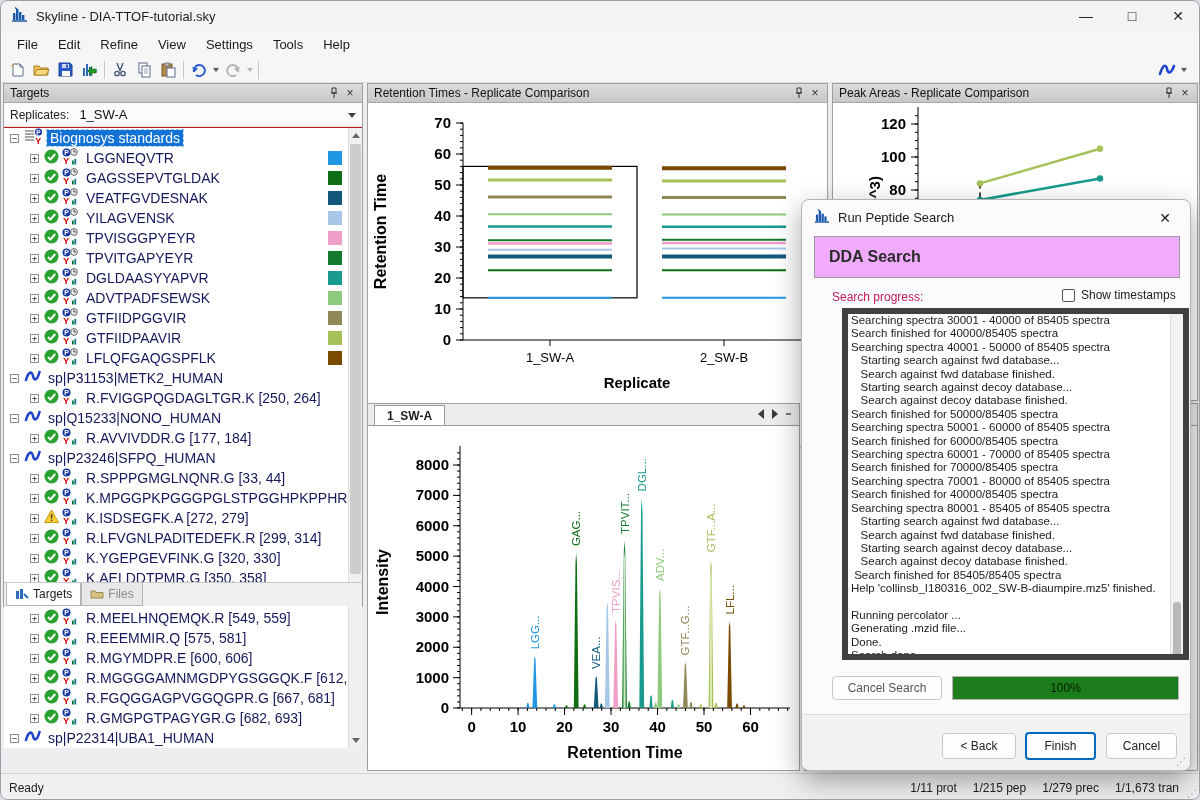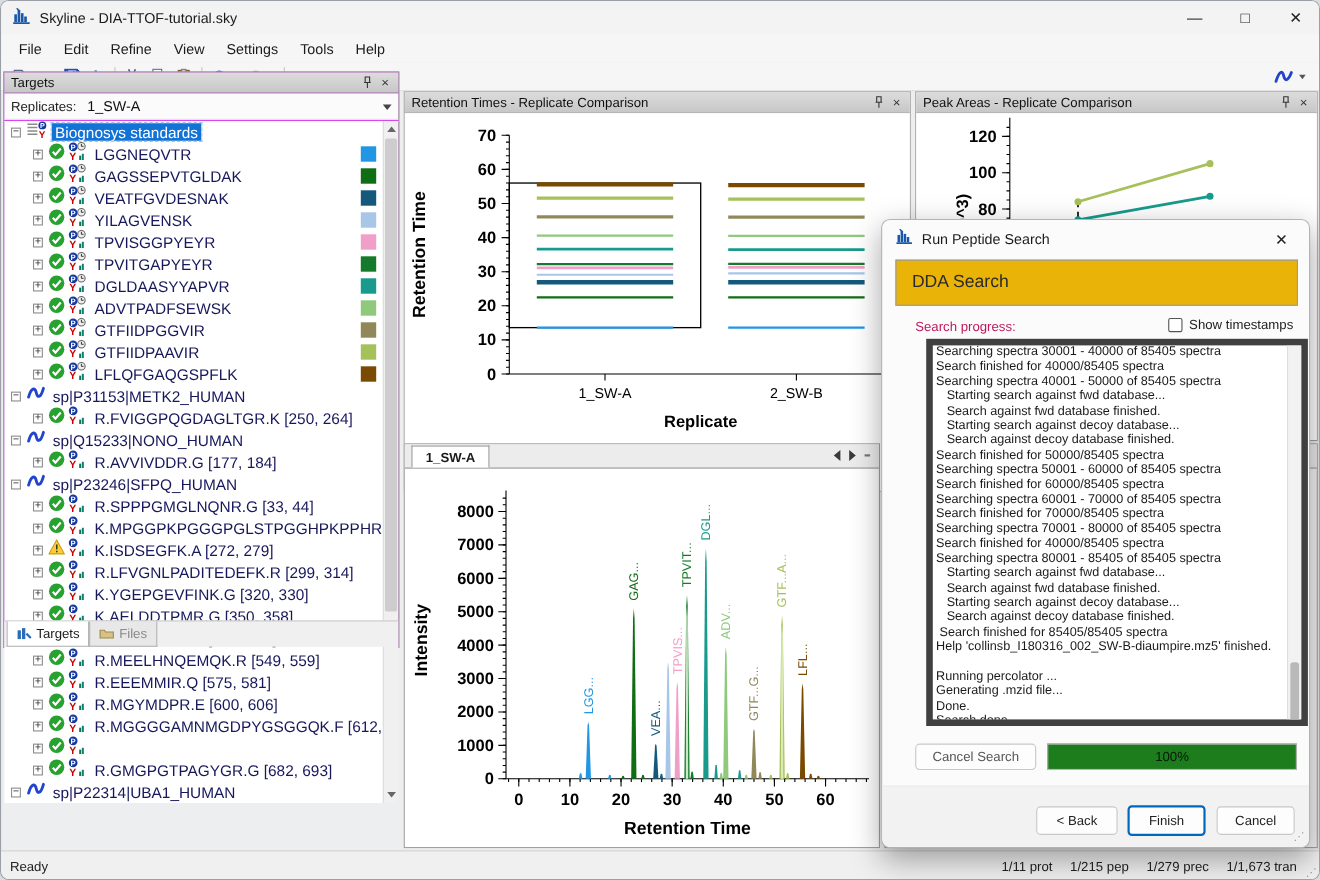--- a/index.html
+++ b/index.html
@@ -22,21 +22,21 @@
   .tcaret { width:0; height:0; border-left:3px solid transparent; border-right:3px solid transparent; border-top:4px solid #555; margin:0 2px; }
   .tcaret.dis { border-top-color:#b5b5b5; }
   .tb-right { position:absolute; right:12px; top:2px; display:flex; align-items:center; }
 
   
   .panel { position:absolute; background:#fff; border:1px solid #a0a0a0; }
   .phead { height:19px; background:linear-gradient(#dcdcdc,#c7c7c7); border-bottom:1px solid #a8a8a8; display:flex; align-items:center; padding:0 4px 0 6px; font-size:12px; color:#111; }
   .phead .sp { flex:1; }
   .phicon { width:16px; height:15px; display:flex; align-items:center; justify-content:center; font-size:12px; color:#333; }
 
-  .targets { left:2px; top:64px; width:360px; height:524px; background:#d946ef; }
+  .targets { left:2px; top:82px; width:360px; height:524px; background:#b91c1c; }
   .repl-row { height:24px; background:#fbfbfb; border-bottom:1px solid #e0e0e0; display:flex; align-items:center; padding-left:6px; position:relative; }
   .repl-label { font-size:12px; color:#222; }
   .repl-value { font-size:13px; color:#111; margin-left:10px; }
   .repl-caret { position:absolute; right:6px; top:10px; width:0; height:0; border-left:4px solid transparent; border-right:4px solid transparent; border-top:5px solid #444; }
   .tree { position:absolute; left:0; top:44px; width:346px; height:620px; background:#fff; overflow:hidden; }
   .trow { height:20px; display:flex; align-items:center; white-space:nowrap; position:relative; }
   .exp { width:9px; height:9px; border:1px solid #8c8c8c; background:#fff; font-size:9px; line-height:7px; text-align:center; color:#333; margin-right:5px; flex:none; font-family:"DejaVu Sans Mono", monospace; }
   .tlabel { font-size:14px; color:#17175c; padding:0 3px; }
   .tlabel.sel { background:#1272d6; color:#fff; outline:1px dashed #9cc3ef; }
   .swatch { position:absolute; right:8px; top:3px; width:14px; height:14px; }
@@ -58,21 +58,21 @@
   .navarrows { position:absolute; right:8px; top:5px; display:flex; align-items:center; gap:8px; }
   .tri-l { width:0; height:0; border-top:5px solid transparent; border-bottom:5px solid transparent; border-right:6px solid #3a3a3a; }
   .tri-r { width:0; height:0; border-top:5px solid transparent; border-bottom:5px solid transparent; border-left:6px solid #3a3a3a; }
   .navdash { width:5px; height:2px; background:#777; }
 
   
   .dialog { position:absolute; left:800px; top:198px; width:390px; height:572px; background:#fbfbfb; border:1px solid #b3b3b3; border-radius:8px; box-shadow:0 10px 28px rgba(0,0,0,0.35); z-index:50; }
   .dlg-title { height:34px; display:flex; align-items:center; padding-left:12px; }
   .dlg-title .t { font-size:13px; color:#1b1b1b; margin-left:8px; }
   .dlg-close { position:absolute; right:10px; top:6px; width:30px; height:24px; display:flex; align-items:center; justify-content:center; font-size:14px; color:#222; }
-  .dlg-head { position:absolute; left:12px; top:36px; width:366px; height:42px; background:#eab308; border:1px solid #9a9a9a; display:flex; align-items:center; padding-left:14px; font-size:16px; color:#2b2b2b; }
+  .dlg-head { position:absolute; left:12px; top:36px; width:366px; height:42px; background:#f0abfc; border:1px solid #9a9a9a; display:flex; align-items:center; padding-left:14px; font-size:16px; color:#2b2b2b;font-weight:bold; }
   .dlg-progress-label { position:absolute; left:30px; top:90px; font-size:12px; color:#be185d; }
   .dlg-check { position:absolute; left:260px; top:88px; display:flex; align-items:center; gap:6px; }
   .checkbox { width:13px; height:13px; border:1px solid #555; background:#fff; border-radius:2px; }
   .dlg-check span { font-size:12px; color:#222; }
   .logbox { position:absolute; left:30px; top:108px; width:347px; height:352px; background:#fff; border:6px solid #404040; overflow:hidden;margin-left:10px; }
   .logline { font-size:11.5px; line-height:13.4px; color:#1b1b1b; white-space:pre; padding-left:3px; }
   .logscroll { position:absolute; right:0; top:0; width:13px; height:100%; background:#f2f2f2; border-left:1px solid #ddd; }
   .logthumb { position:absolute; left:2px; width:8px; background:#b9b9b9; border-radius:3px; }
   .btn { background:#fdfdfd; border:1px solid #c8c8c8; border-radius:4px; font-size:12px; color:#222; display:flex; align-items:center; justify-content:center; }
   .cancel-search { position:absolute; left:30px; top:476px; width:110px; height:24px; color:#555; }
@@ -651,20 +651,21 @@
               <circle cx="7.5" cy="7.5" r="7" fill="#28a22f"></circle>
               <path d="M4 8 l2.4 2.6 L11.2 5" stroke="#fff" stroke-width="2" fill="none"></path>
             </svg></div>
           <div><svg width="17" height="17" style="margin-right:4px;flex:none">
               <circle cx="4.5" cy="4.5" r="4" fill="#16399e"></circle>
               <text x="4.5" y="7.2" font-size="7" fill="#fff" text-anchor="middle" font-weight="bold">P</text>
               <text x="4.2" y="16" font-size="9.5" fill="#c00" text-anchor="middle" font-weight="bold">Y</text>
               <rect x="10" y="12.5" width="1.8" height="4" fill="#0a7a3c"></rect>
               <rect x="12.4" y="10.8" width="1.8" height="5.7" fill="#0d7a8a"></rect>
             </svg></div>
+          <div class="tlabel">R.FGQGGAGPVGGQGPR.G [667, 681]</div>
         </div>
         <div class="trow" style="padding-left: 26px;">
           <div class="exp">+</div>
           <div><svg width="15" height="15" style="margin-right:3px;flex:none">
               <circle cx="7.5" cy="7.5" r="7" fill="#28a22f"></circle>
               <path d="M4 8 l2.4 2.6 L11.2 5" stroke="#fff" stroke-width="2" fill="none"></path>
             </svg></div>
           <div><svg width="17" height="17" style="margin-right:4px;flex:none">
               <circle cx="4.5" cy="4.5" r="4" fill="#16399e"></circle>
               <text x="4.5" y="7.2" font-size="7" fill="#fff" text-anchor="middle" font-weight="bold">P</text>

